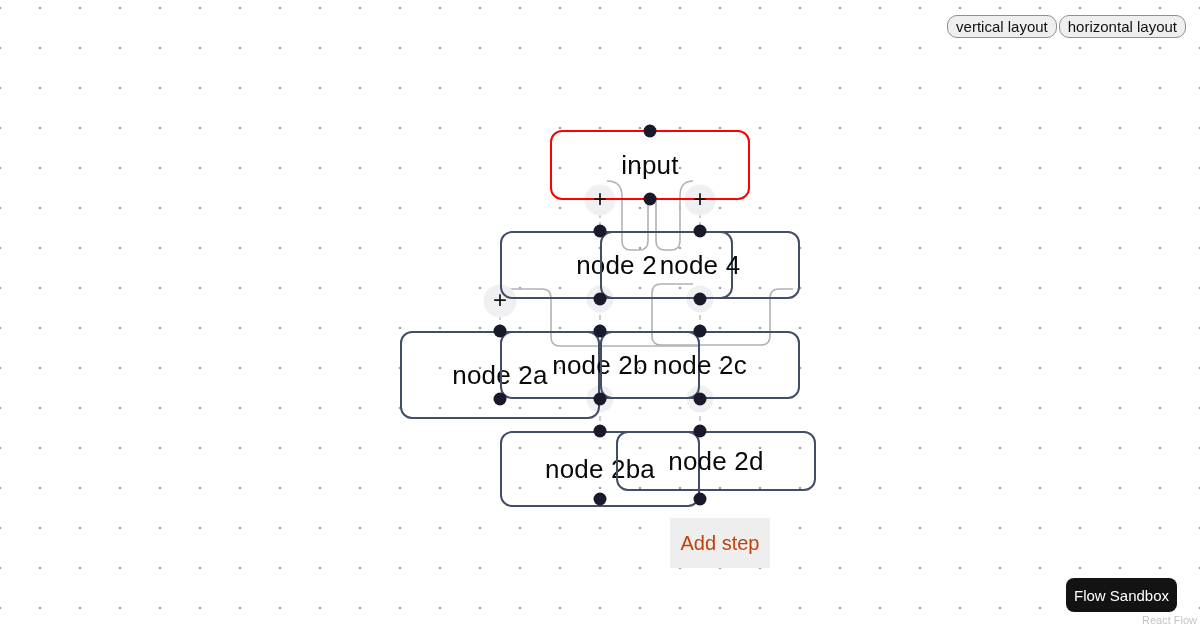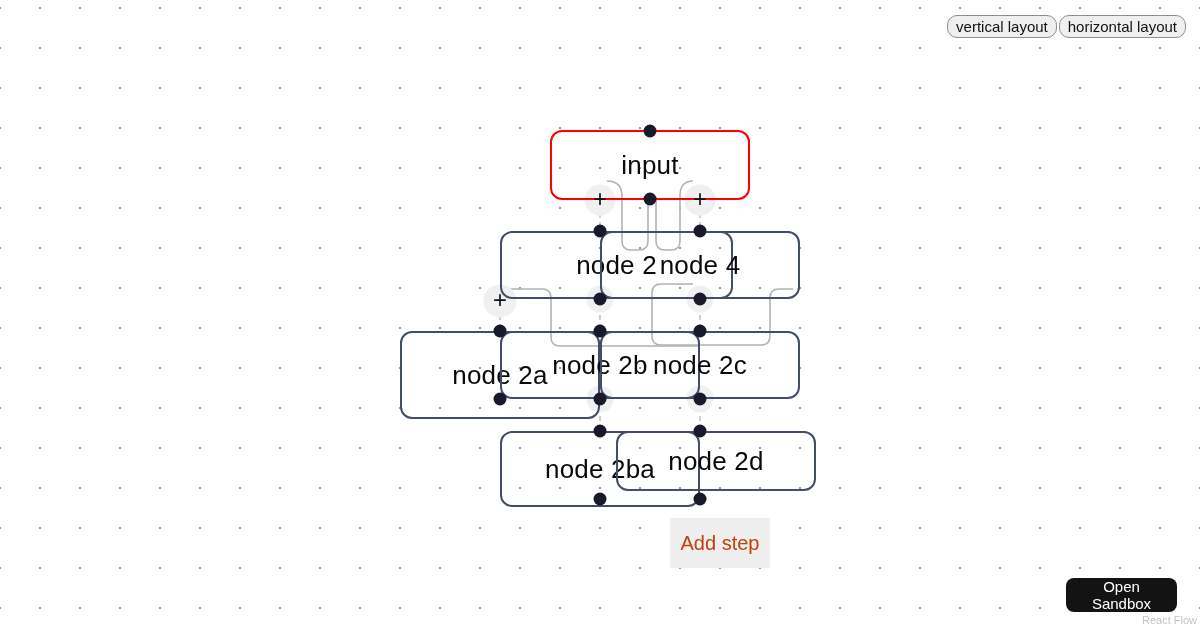--- a/index.html
+++ b/index.html
@@ -126,15 +126,15 @@
     </div>
 </div>
 
 <div class="toolbar">
   <button>vertical layout</button>
   <button>horizontal layout</button>
 </div>
 
 <button class="add-step">Add step</button>
 
-<button class="open-sandbox">Open Sandbox</button>
+<button class="open-sandbox">Flow Sandbox</button>
 
 <div class="attribution">React Flow</div>
 
 </body></html>

